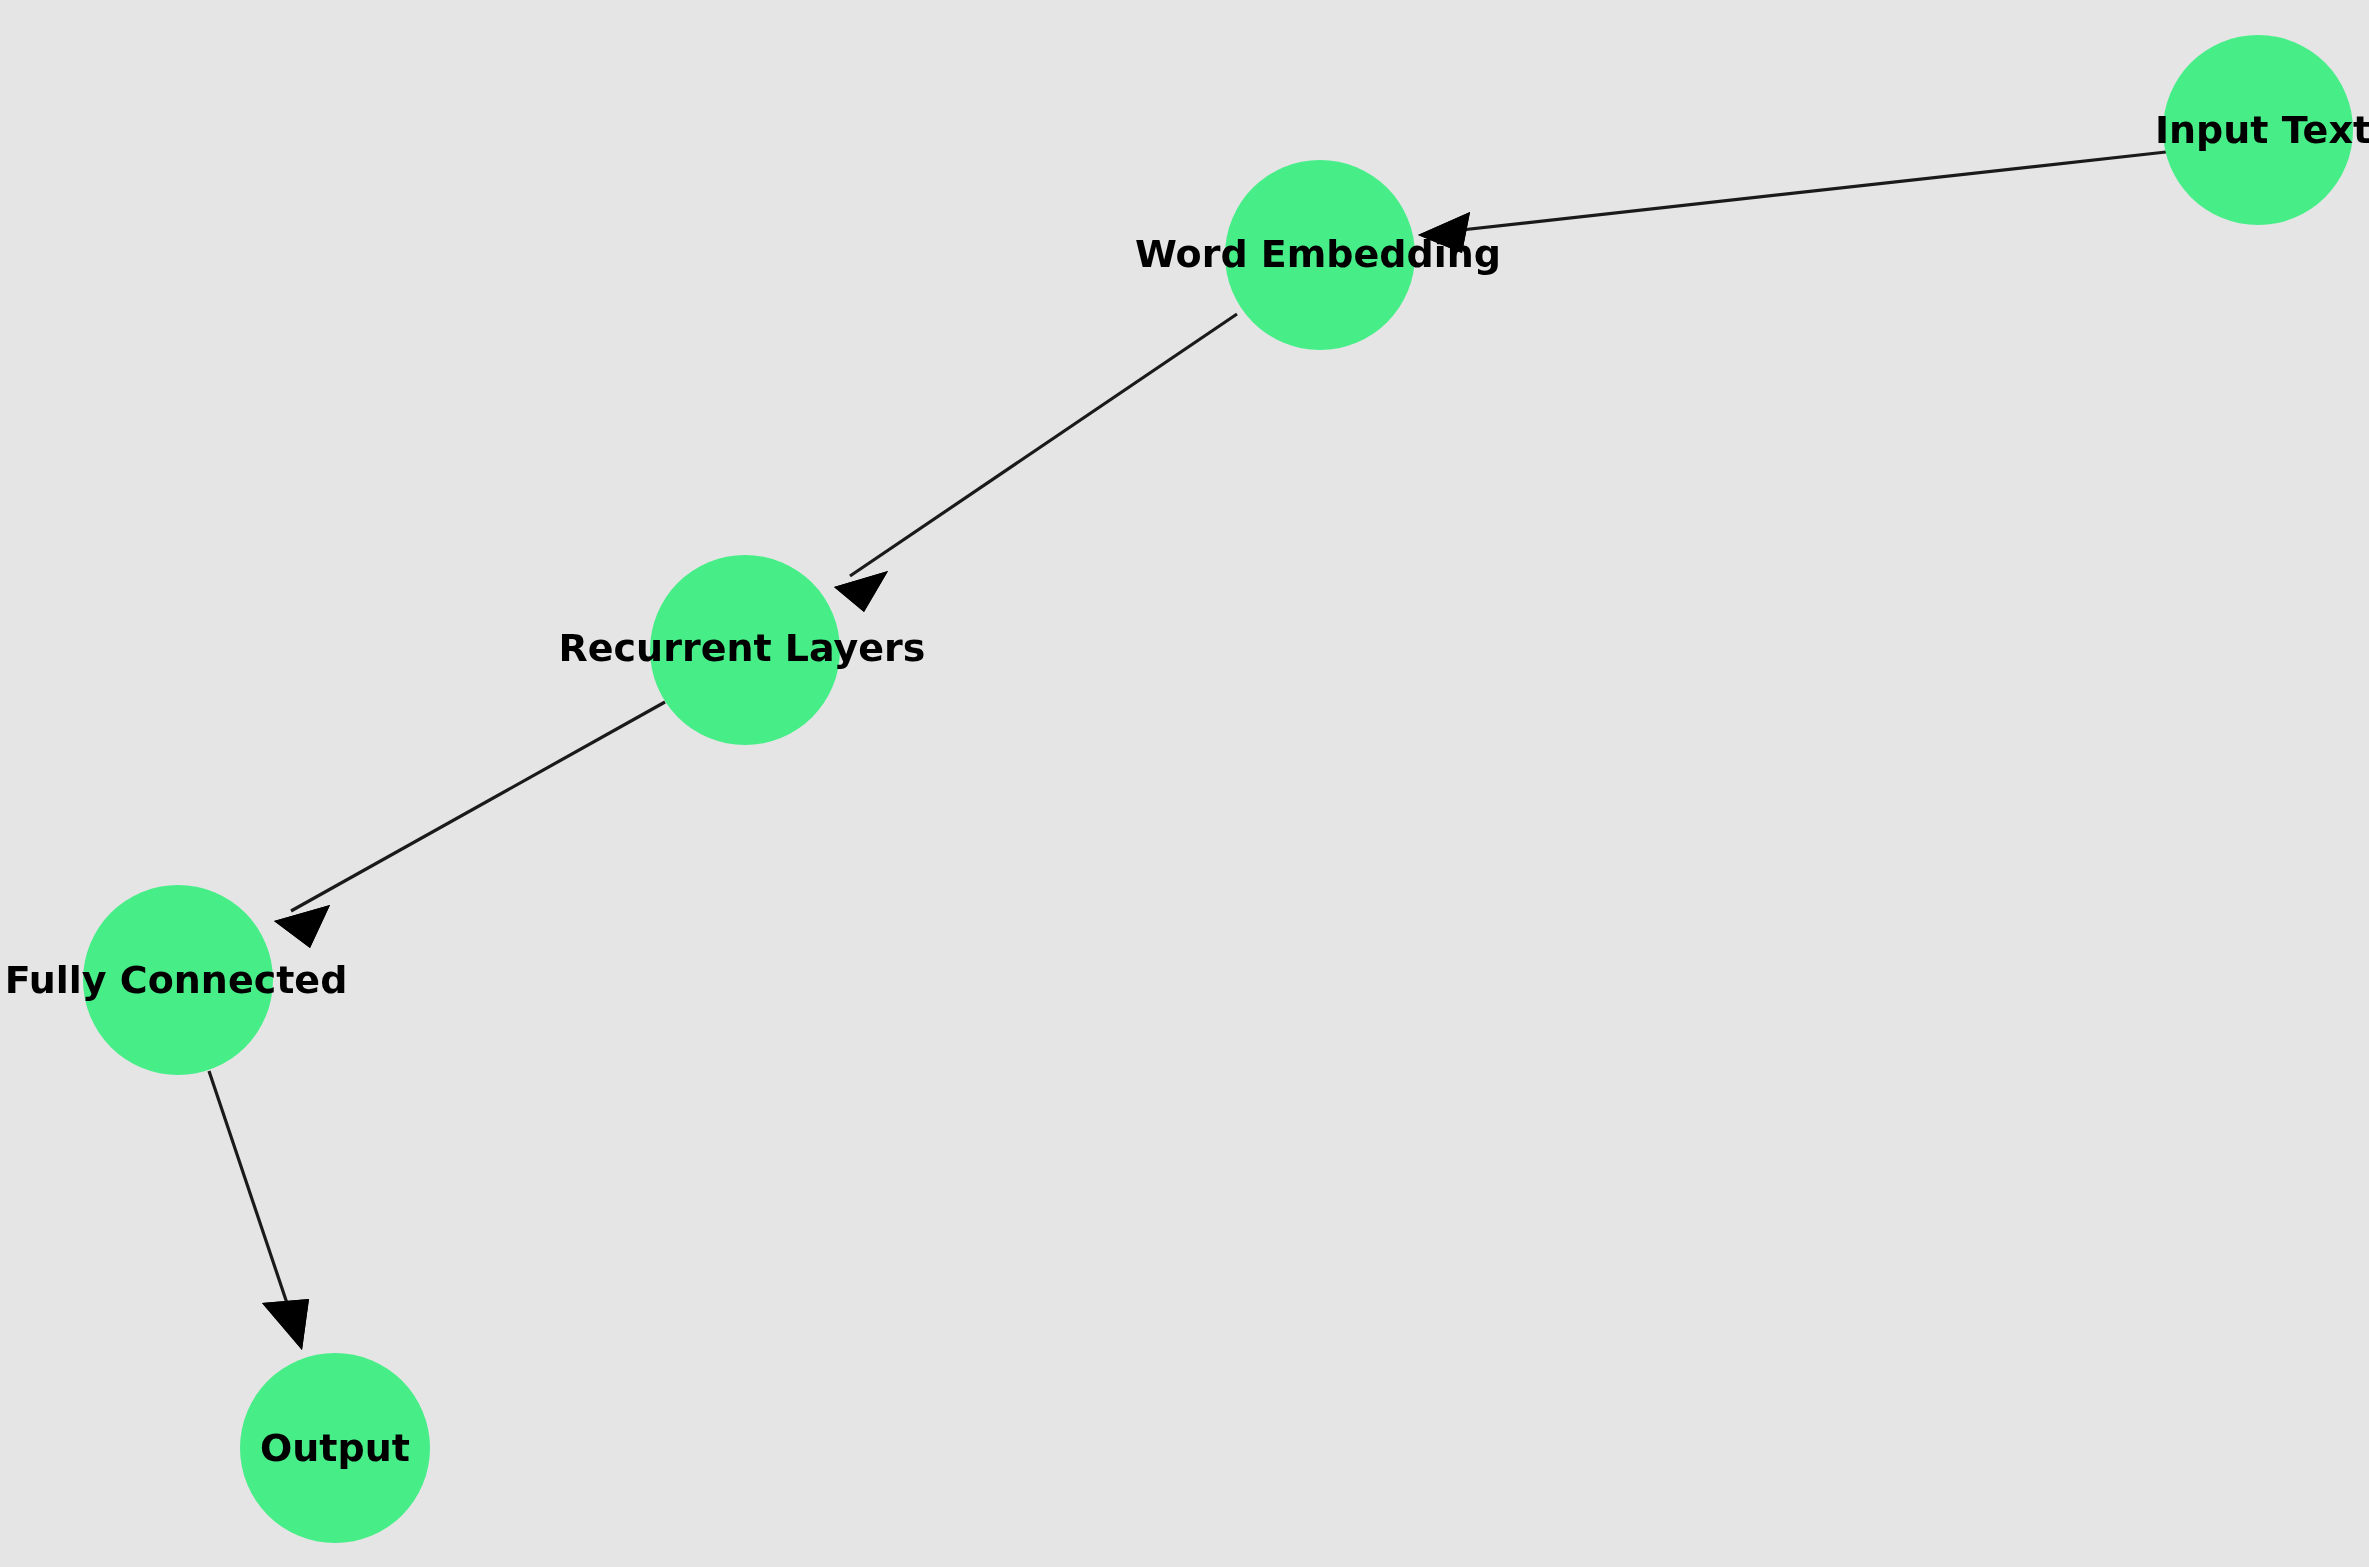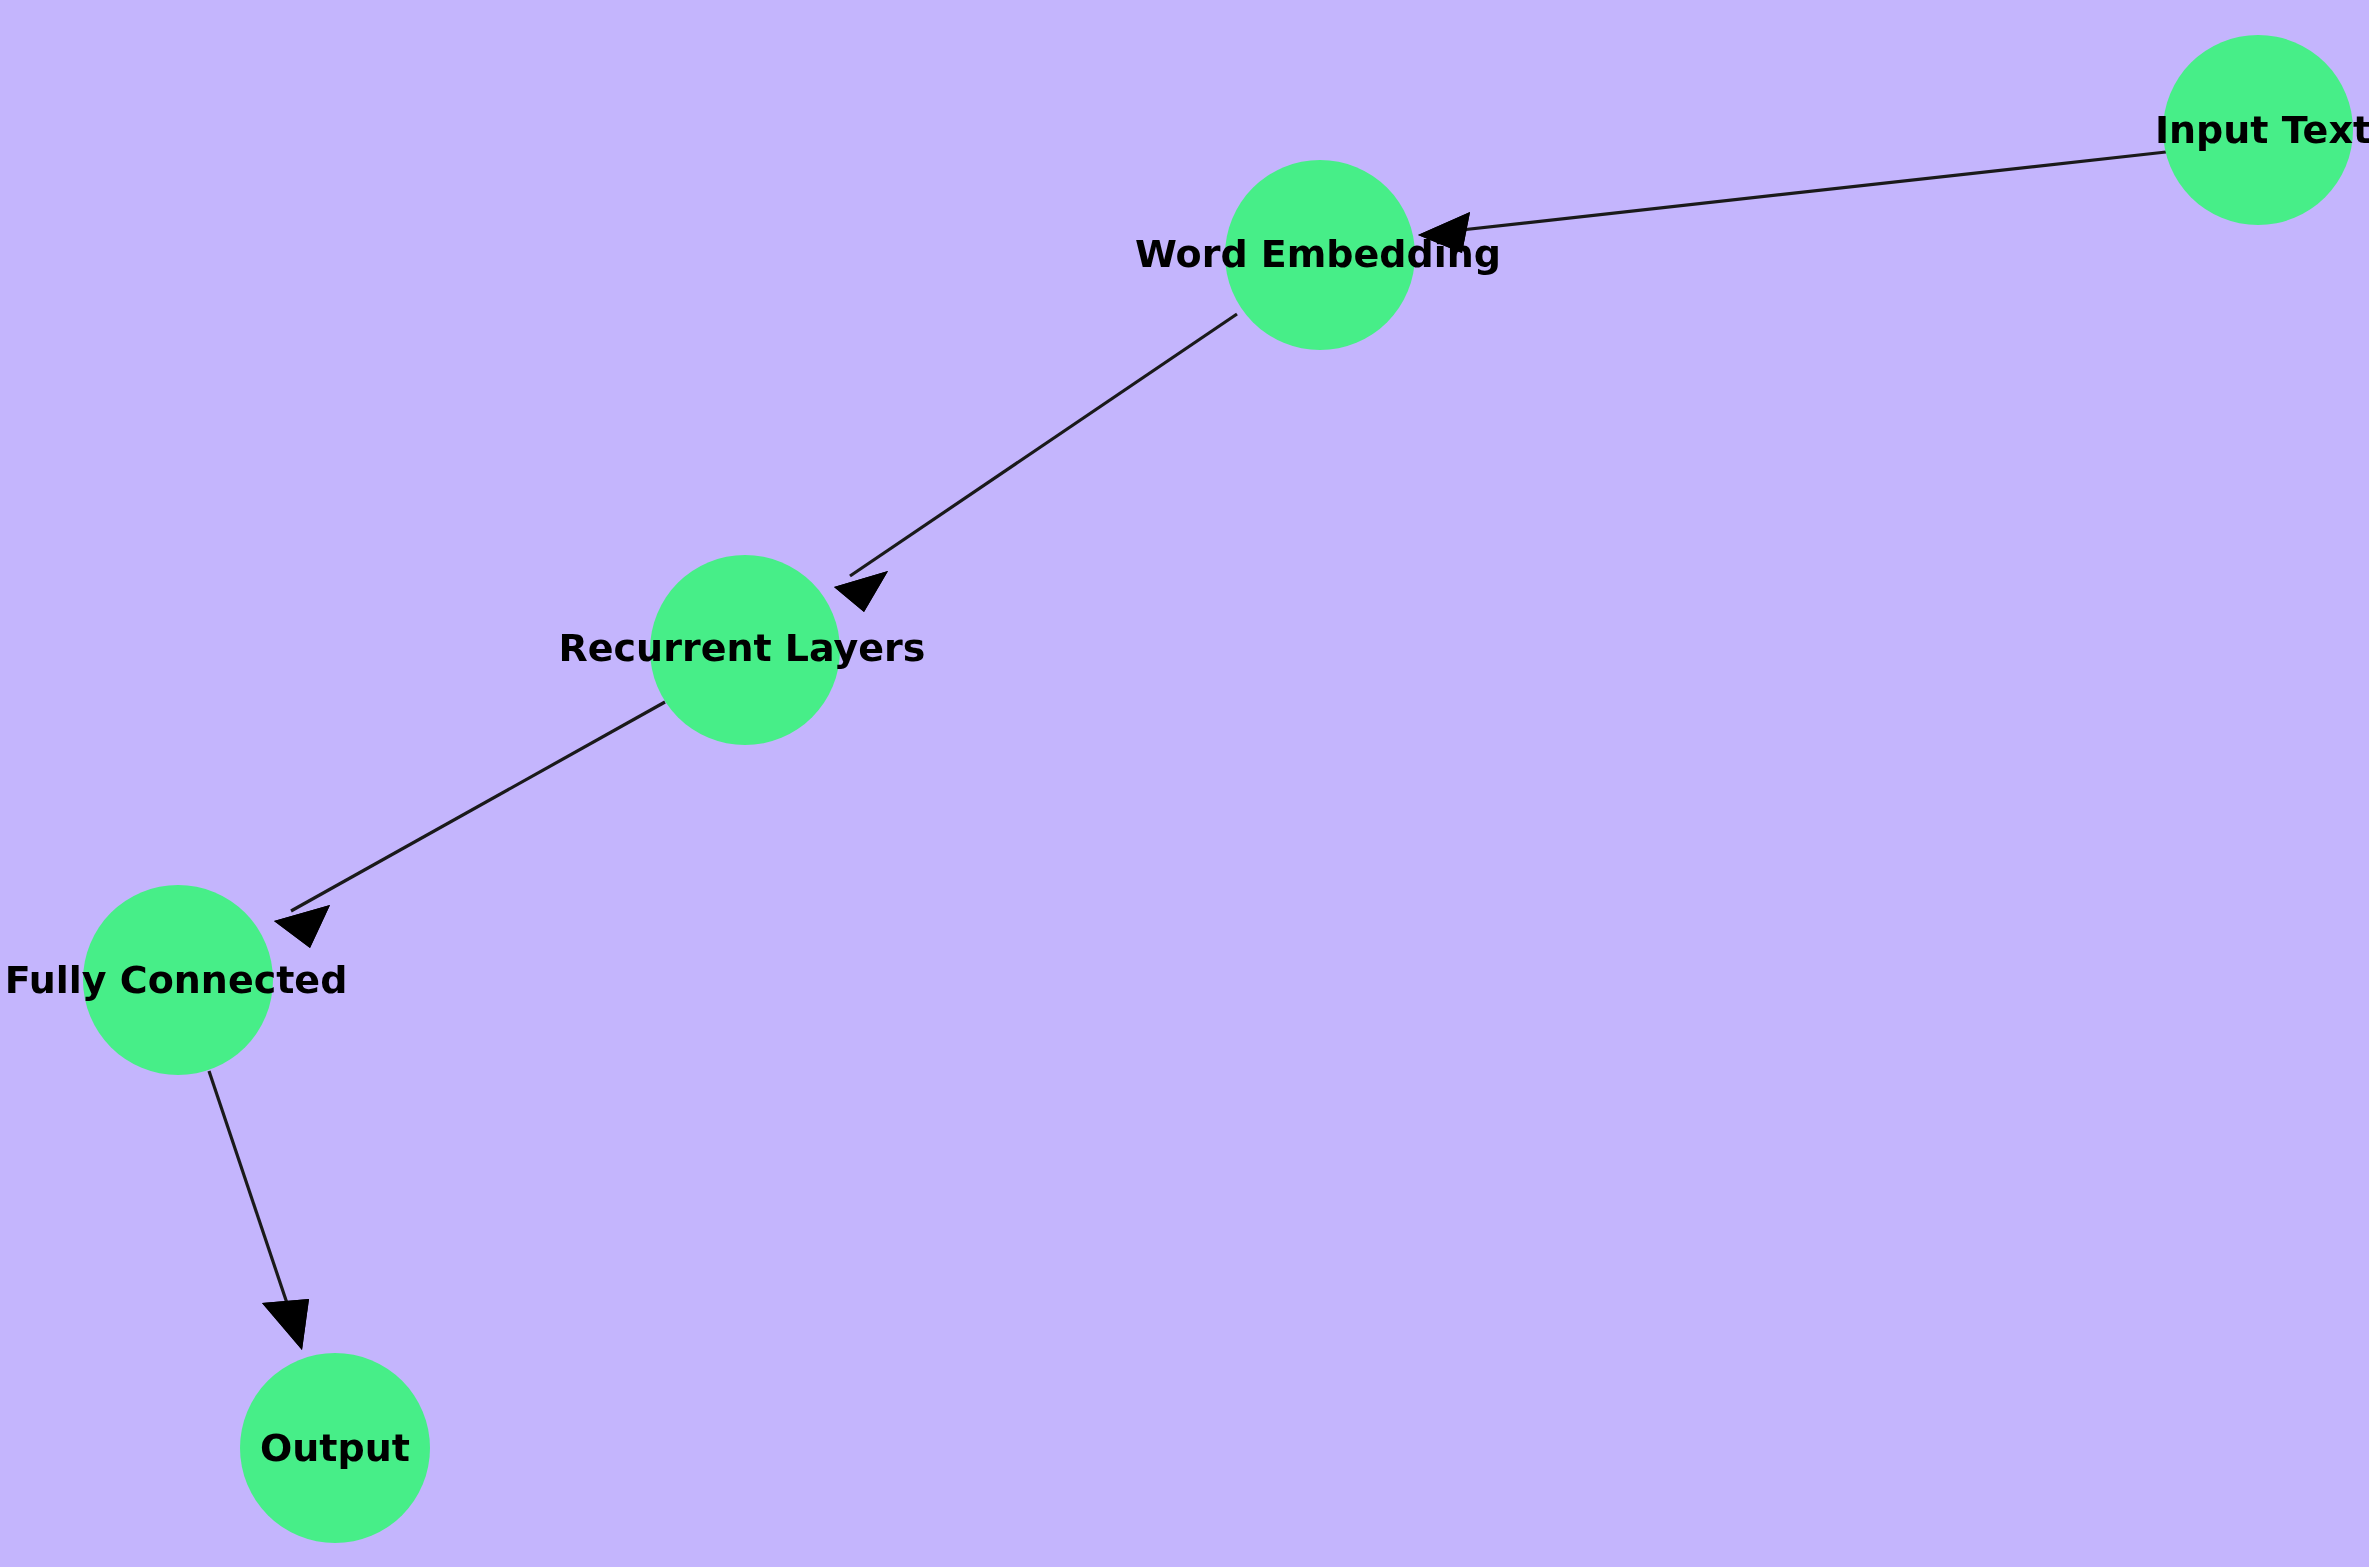--- a/index.html
+++ b/index.html
@@ -48,21 +48,21 @@
     fill: #000000;
     text-anchor: middle;
     dominant-baseline: central;
     paint-order: normal;
     white-space: pre;
   }
 </style>
 </head>
 <body>
 
-<div id="graph-canvas" style="background: #c4b5fd;">
+<div id="graph-canvas" style="background: #e5e5e5;">
   <svg id="graph-svg" viewBox="0 0 2369 1567" xmlns="http://www.w3.org/2000/svg">
 
     <g>
       <g>
 
         <line class="edge-line" x1="2166" y1="152" x2="1434" y2="233" stroke="#1a1a1a"></line>
         <polygon class="arrow-head" points="1418,235 1470,212 1462,253"></polygon>
       </g>
 
       <g>

